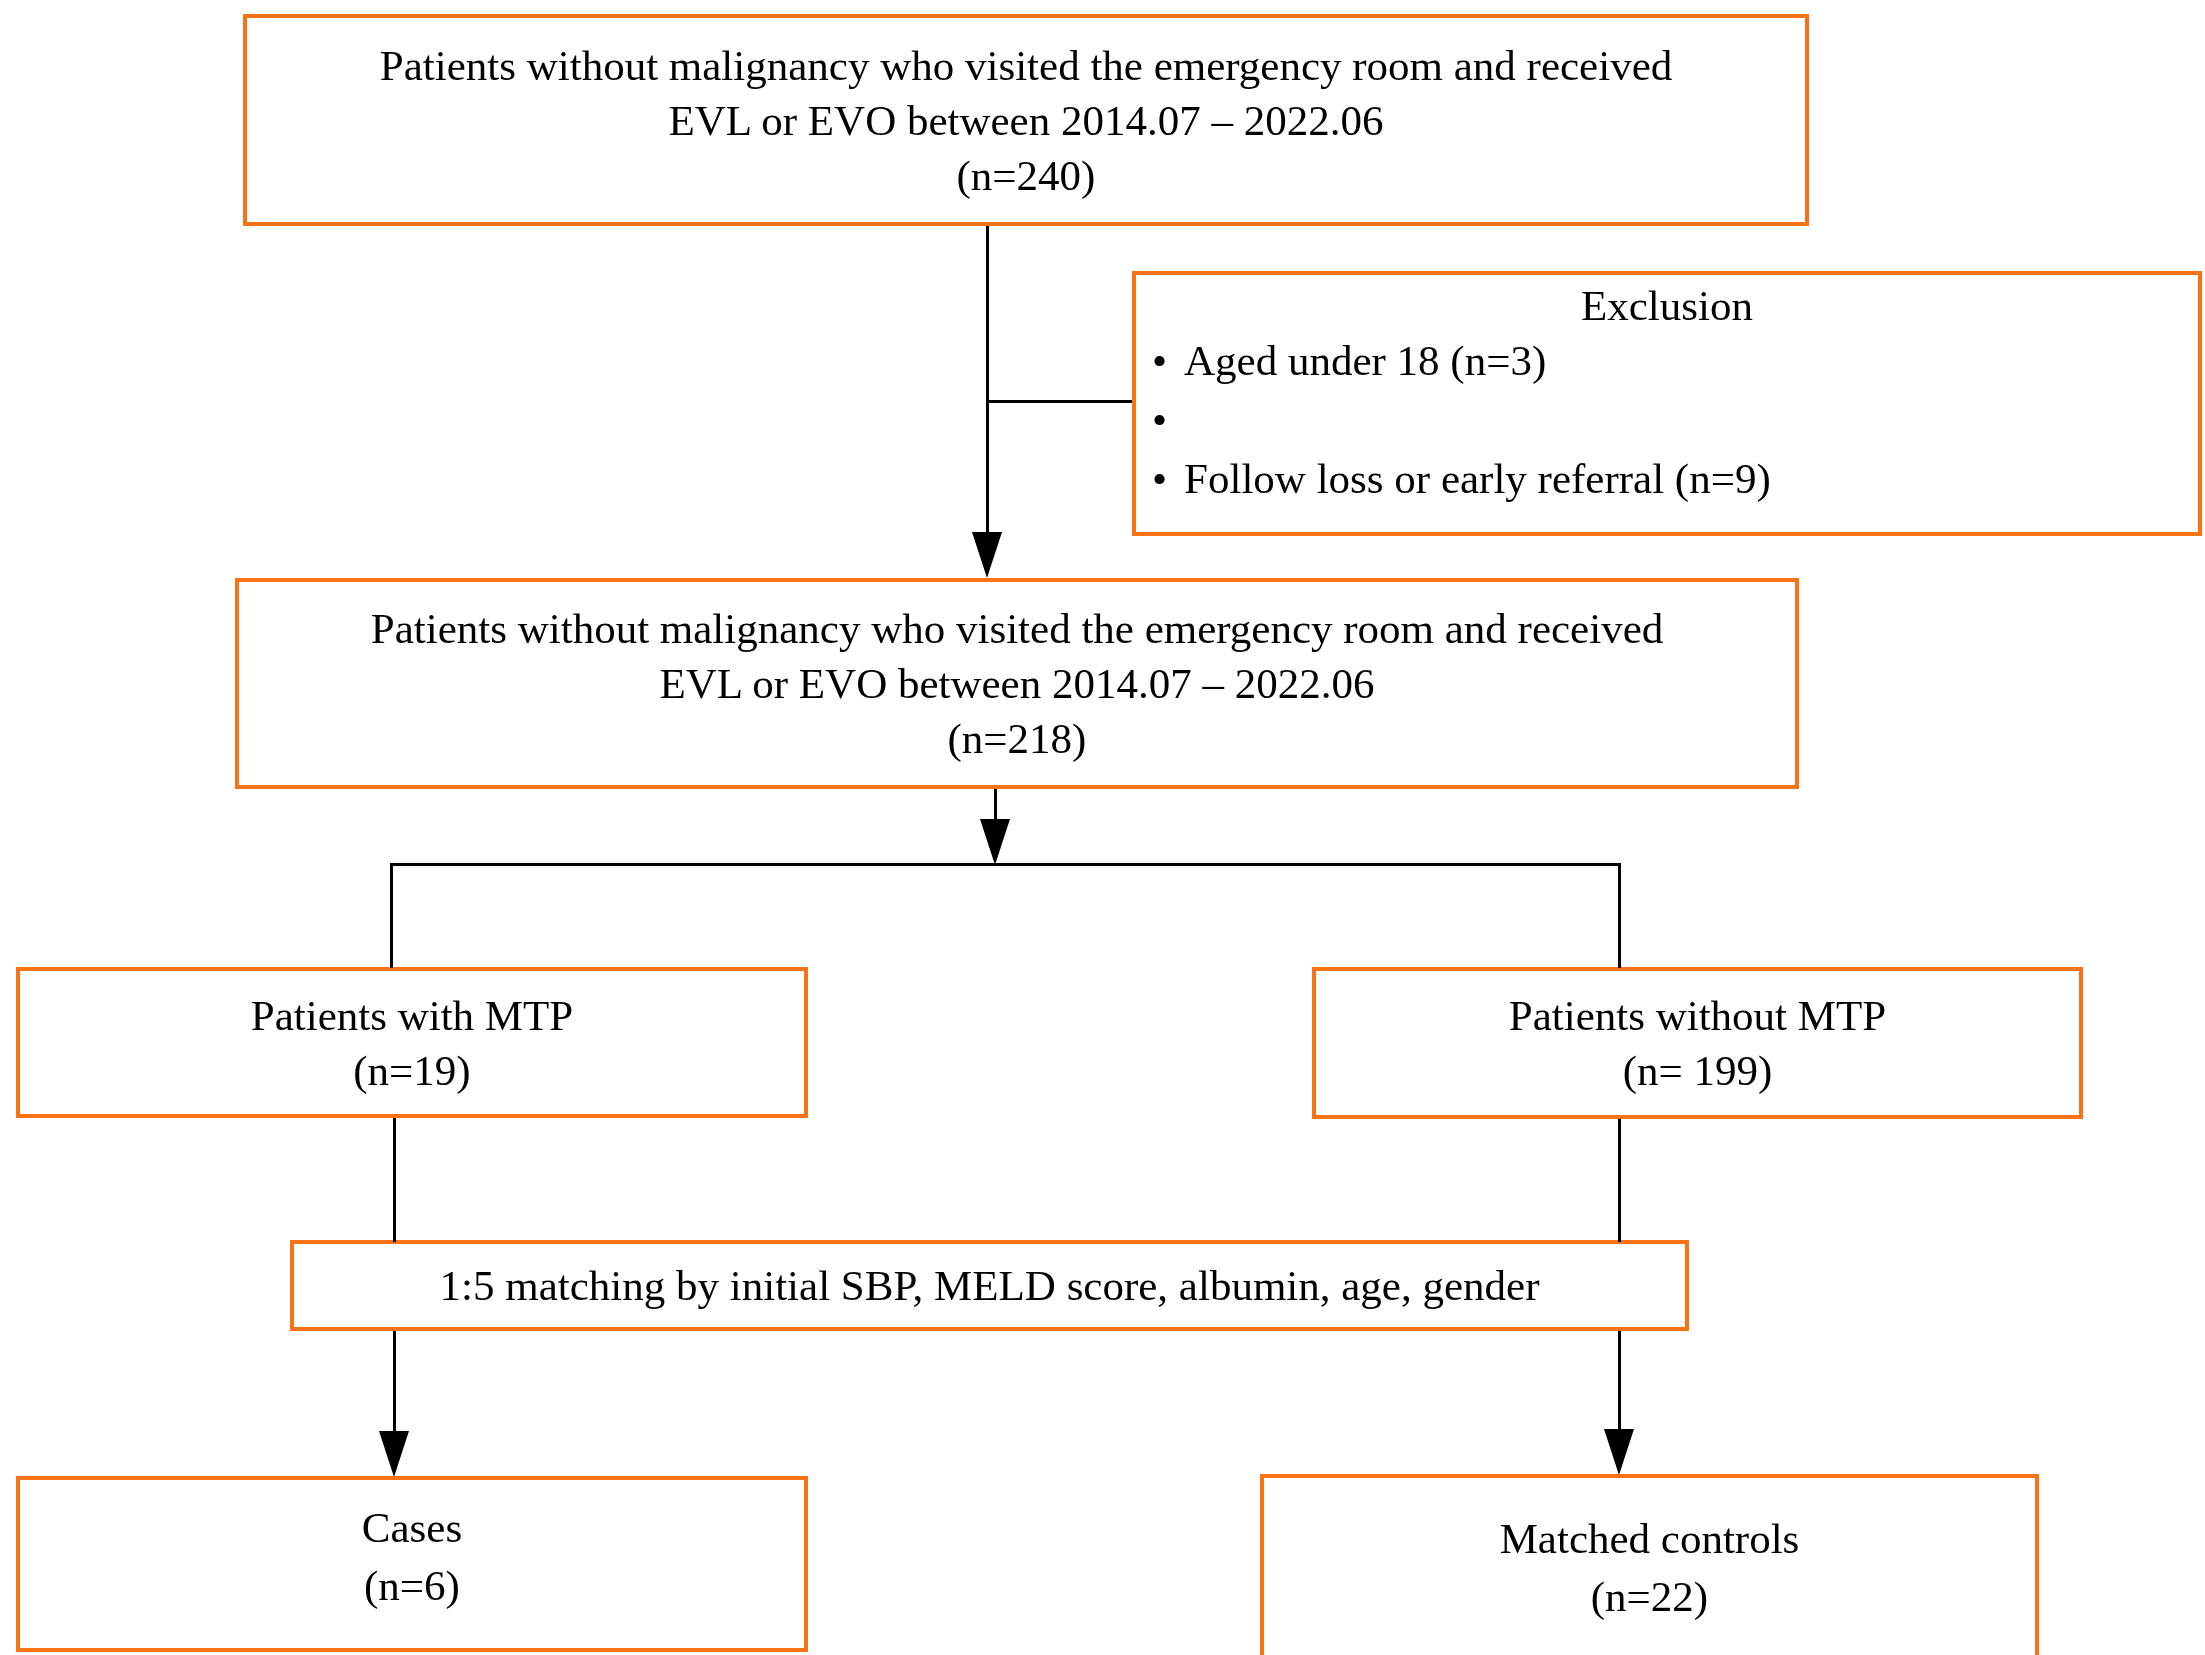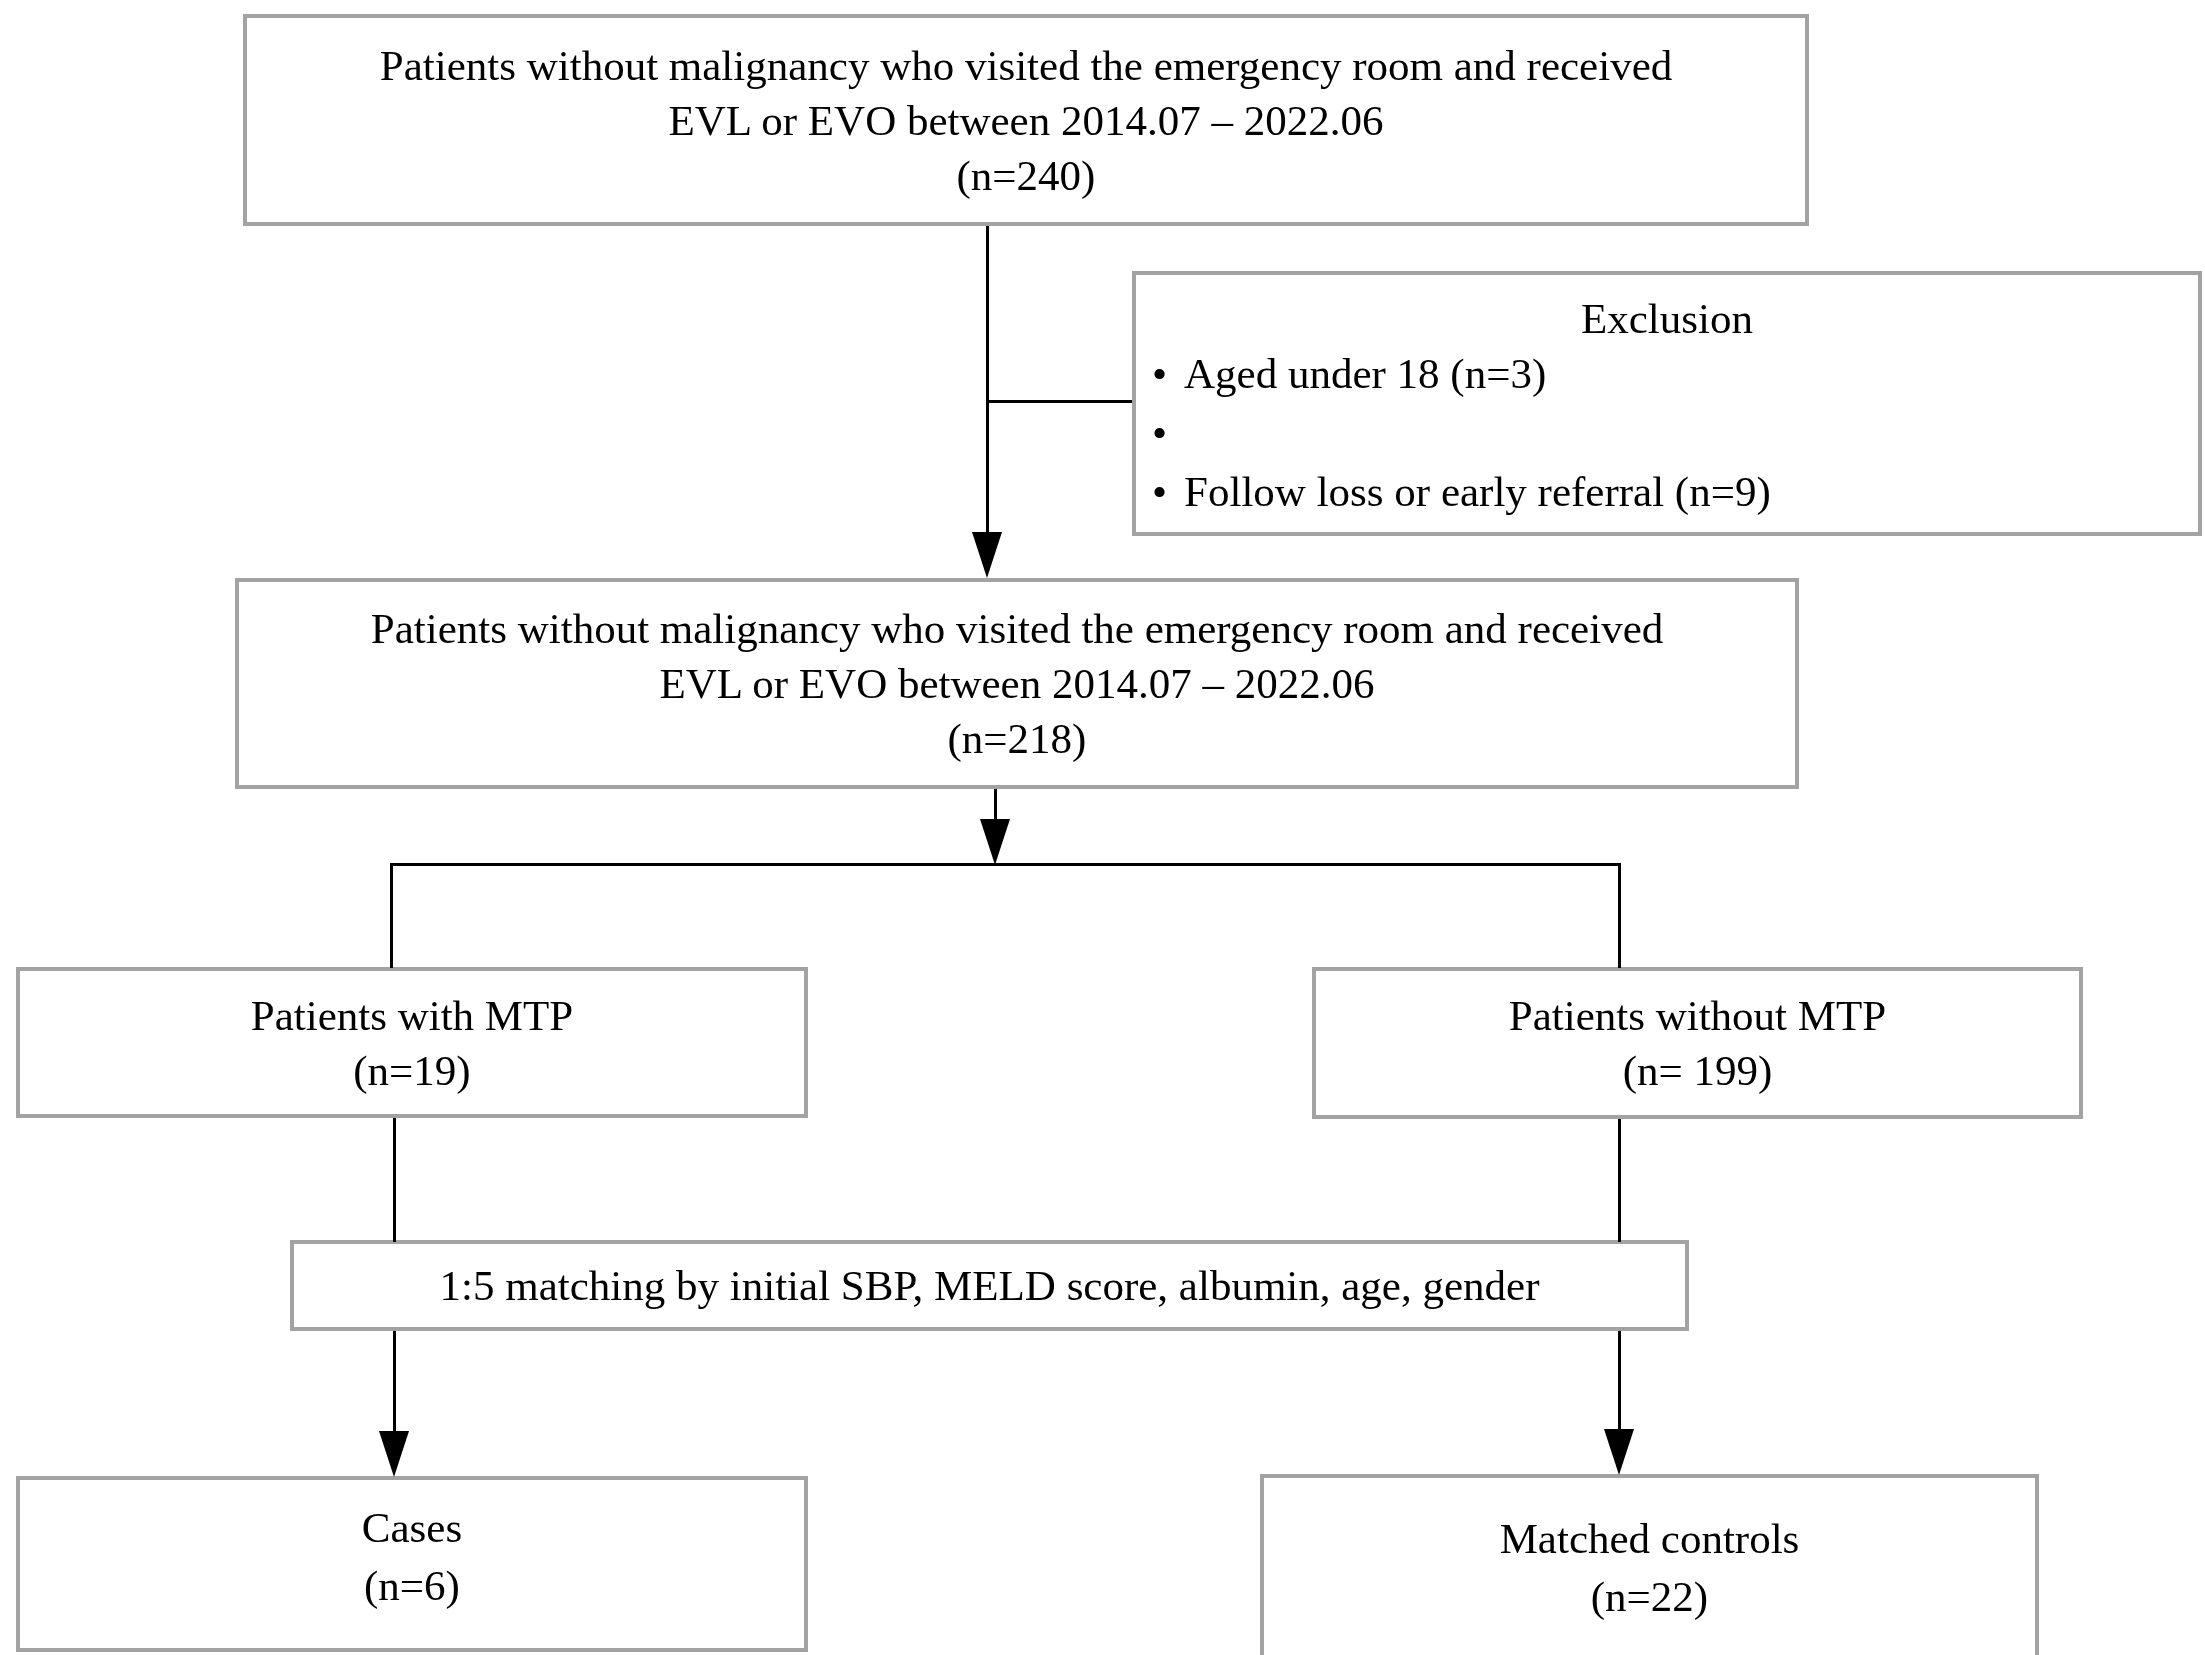--- a/index.html
+++ b/index.html
@@ -8,38 +8,38 @@
     width: 2205px;
     height: 1655px;
     background: #ffffff;
     color: #000000;
     font-family: "Liberation Serif", "DejaVu Serif", serif;
     font-size: 43px;
   }
   .box {
     position: absolute;
     box-sizing: border-box;
-    border: 4px solid #a3a3a3;
+    border: 4px solid #f97316;
     background: #ffffff;
   }
   .center-box {
     display: flex;
     flex-direction: column;
     align-items: center;
     justify-content: center;
     text-align: center;
   }
   .center-box .tline { line-height: 55px; }
   .gap-box { }
   .gap-box .tline { line-height: 55px; }
   #box-cases, #box-controls { gap: 3px; padding-bottom: 16px; }
   #box-matching .tline { line-height: 83px; }
 
   
-  #box-exclusion { padding-top: 22px; }
+  #box-exclusion { padding-top: 9px; }
   .excl-title { text-align: center; line-height: 44px; }
   .excl-items { margin-top: 3.4px; }
   .excl-item { display: flex; align-items: baseline; line-height: 59px; padding-left: 16px; }
   .excl-item .bullet { margin-right: 17px; }
 
   
   .v { position: absolute; width: 2.8px; background: #000000; }
   .h { position: absolute; height: 2.8px; background: #000000; }
   .head {
     position: absolute; width: 0; height: 0;

